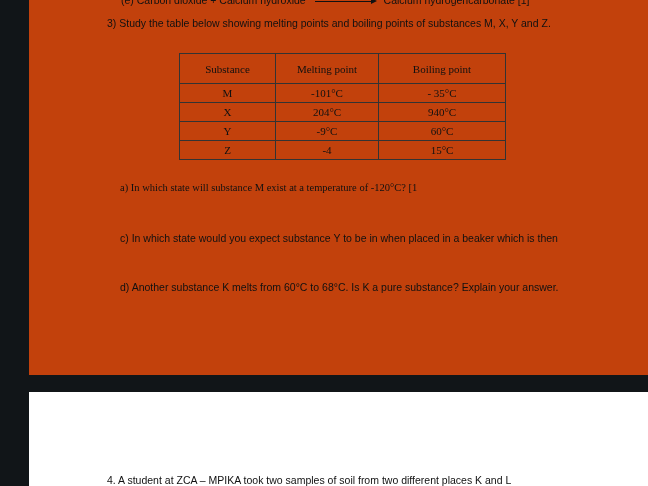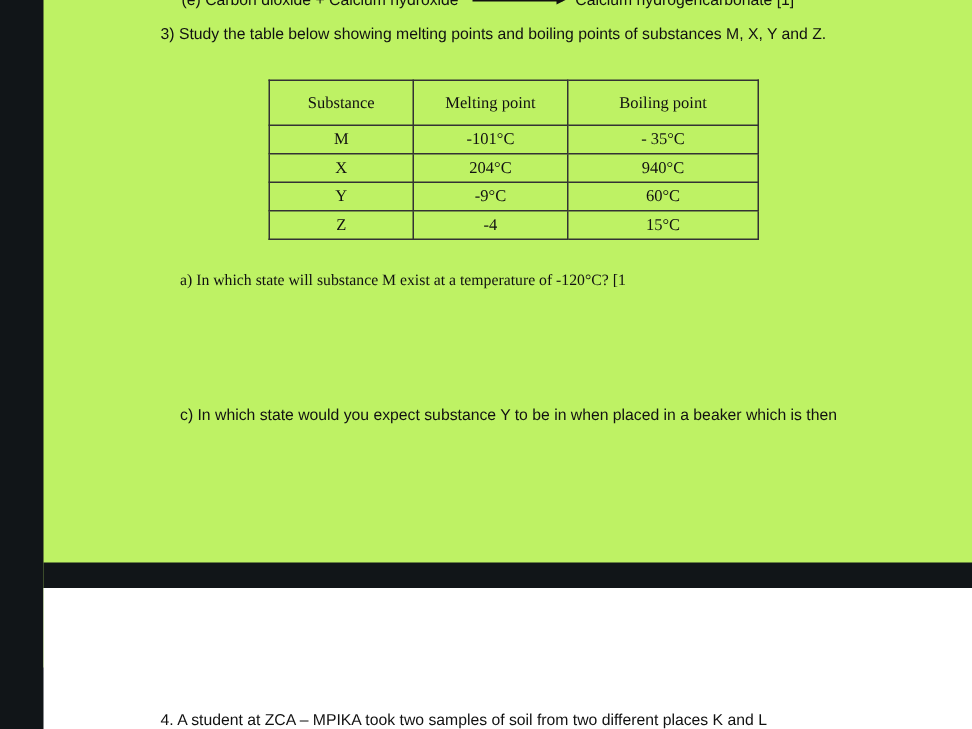--- a/index.html
+++ b/index.html
@@ -3,21 +3,21 @@
   <meta charset="utf-8">
   <style>
     html, body { margin: 0; padding: 0; }
     body {
       width: 648px; height: 486px; overflow: hidden; position: relative;
       background: #111518;
       font-family: "Liberation Sans", sans-serif;
       color: #111;
     }
     .sidebar { position: absolute; left: 0; top: 0; width: 29px; height: 486px; background: #111518; }
-    .page1 { position: absolute; left: 29px; top: 0; width: 619px; height: 445px; background: #bef264; }
+    .page1 { position: absolute; left: 29px; top: 0; width: 619px; height: 445px; background: #c2410c; }
     .gap { position: absolute; left: 29px; top: 375px; width: 619px; height: 17px; background: #111518; }
     .page2 { position: absolute; left: 29px; top: 392px; width: 619px; height: 94px; background: #fff; }
     .line { position: absolute; font-size: 10.5px; white-space: nowrap; font-family: "Liberation Sans", sans-serif; }
     .topline { top: -6px; left: 92px; }
     .topline .arrow { display: inline-block; width: 60px; height: 1px; background: #111; vertical-align: middle; position: relative; margin: 0 6px; }
     .topline .arrow::after { content: ""; position: absolute; right: -2px; top: -3px; border-left: 6px solid #111; border-top: 3.5px solid transparent; border-bottom: 3.5px solid transparent; }
     .q3 { top: 17px; left: 78px; }
     table.data {
       position: absolute; left: 150px; top: 53px;
       border-collapse: collapse;
@@ -25,21 +25,21 @@
     }
     table.data td {
       border: 1px solid #333; padding: 0; text-align: center; height: 18px;
     }
     table.data tr.head td { height: 29px; }
     table.data td.c1 { width: 95px; }
     table.data td.c2 { width: 102px; }
     table.data td.c3 { width: 126px; }
     .qa { top: 182px; left: 91px; font-family: Liberation Serif, serif; }
     .qb { top: 207px; left: 91px; }
-    .qc { top: 232px; left: 91px; margin-top: 39px; }
+    .qc { top: 232px; left: 91px; }
     .qc2 { top: 257px; left: 102px; }
     .qd { top: 281px; left: 91px; }
     .q4 { top: 82px; left: 78px; }
   </style>
 </head>
 <body>
 
 <div class="sidebar"></div>
 
 <div class="page1">
@@ -76,19 +76,20 @@
     <tr>
       <td class="c1">Z</td>
       <td class="c2">-4</td>
       <td class="c3">15°C</td>
     </tr>
   </tbody>
     </table>
 
   <div class="line qa">a) In which state will substance M exist at a temperature of -120°C? [1</div>
   <div class="line qc">c) In which state would you expect substance Y to be in when placed in a beaker which is then</div>
+  <div class="line qd">d) Another substance K melts from 60°C to 68°C. Is K a pure substance? Explain your answer.</div>
 </div>
 
 <div class="gap"></div>
 
 <div class="page2">
   <div class="line q4">4. A student at ZCA – MPIKA  took two samples of soil from two different places K and L</div>
 </div>
 
 </body></html>

